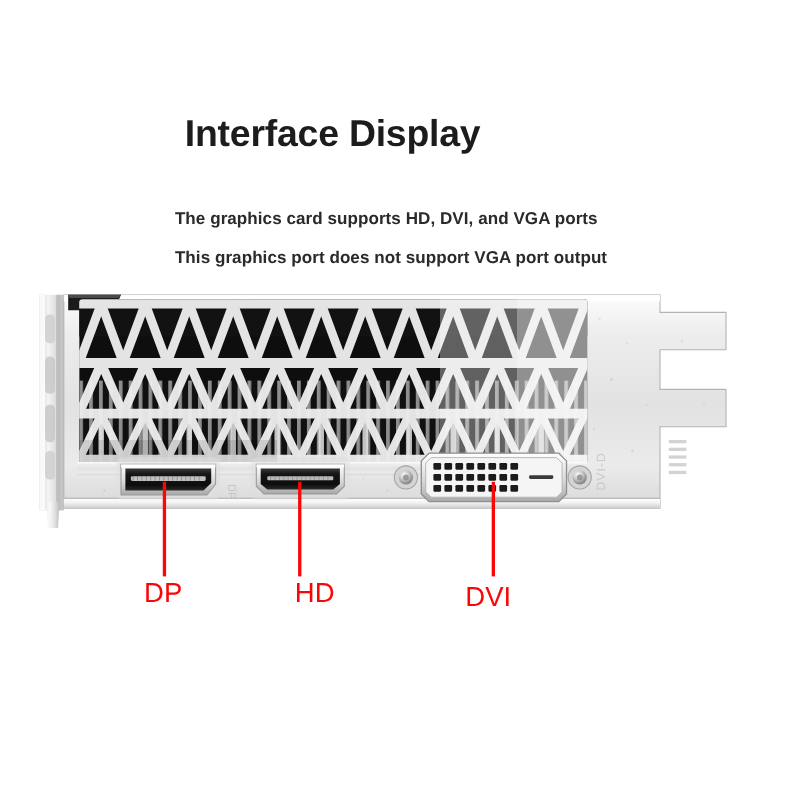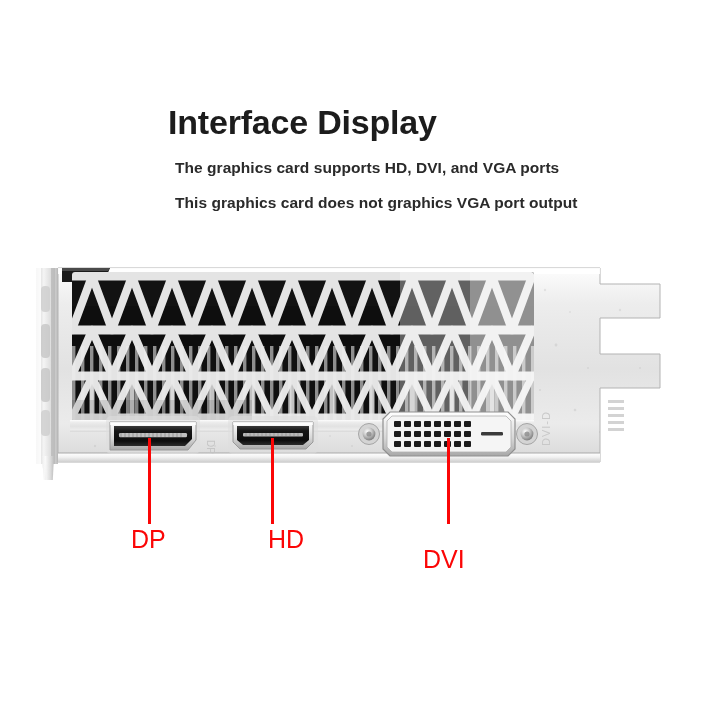--- a/index.html
+++ b/index.html
@@ -12,23 +12,23 @@
   }
   #stage{position:absolute;left:0;top:0;width:720px;height:720px;}
 
   
   .title{
     position:absolute;left:168px;top:103px;
     font-size:34px;font-weight:bold;color:#1c1c1c;
     letter-spacing:-0.2px;white-space:nowrap;
   }
   .sub{
-    position:absolute;left:175px;
+    position:absolute;left:159px;
     font-size:15.5px;font-weight:bold;color:#2a2a2a;
-    white-space:nowrap;letter-spacing:0.05px;
+    white-space:nowrap;letter-spacing:0.05px;margin-top:32px;
   }
   .sub1{top:159px;}
   .sub2{top:194px;}
 
   
   #photo{
     position:absolute;left:0px;top:250px;
     width:720px;height:230px;
   }
   #photo svg{display:block;}
@@ -45,21 +45,21 @@
   }
 </style>
 </head>
 <body>
 
 <div id="stage">
 
   <div>
     <div class="title">Interface Display</div>
     <div class="sub sub1">The graphics card supports HD, DVI, and VGA ports</div>
-    <div class="sub sub2">This graphics card does not graphics VGA port output</div>
+    <div class="sub sub2">This graphics port does not support VGA port output</div>
   </div>
 
   <div id="photo">
     <svg width="720" height="230" viewBox="0 0 720 230" xmlns="http://www.w3.org/2000/svg">
       <defs>
         <linearGradient id="metal" x1="0" y1="0" x2="0" y2="1">
           <stop offset="0%" stop-color="#fdfdfd"></stop>
           <stop offset="18%" stop-color="#ededed"></stop>
           <stop offset="52%" stop-color="#e2e2e2"></stop>
           <stop offset="80%" stop-color="#ebebeb"></stop>
@@ -376,16 +376,16 @@
   </div>
 
   <div>
     <div class="lead" style="left:148px;top:438px;height:86px;"></div>
     <div class="lbl" style="left:131px;top:527px;">DP</div>
 
     <div class="lead" style="left:271px;top:438px;height:86px;"></div>
     <div class="lbl" style="left:268px;top:527px;">HD</div>
 
     <div class="lead" style="left:447px;top:438px;height:86px;"></div>
-    <div class="lbl" style="left:423px;top:547px;">DVI</div>
+    <div class="lbl" style="left:423px;top:531px;">DVI</div>
   </div>
 
 </div>
 
 </body></html>

